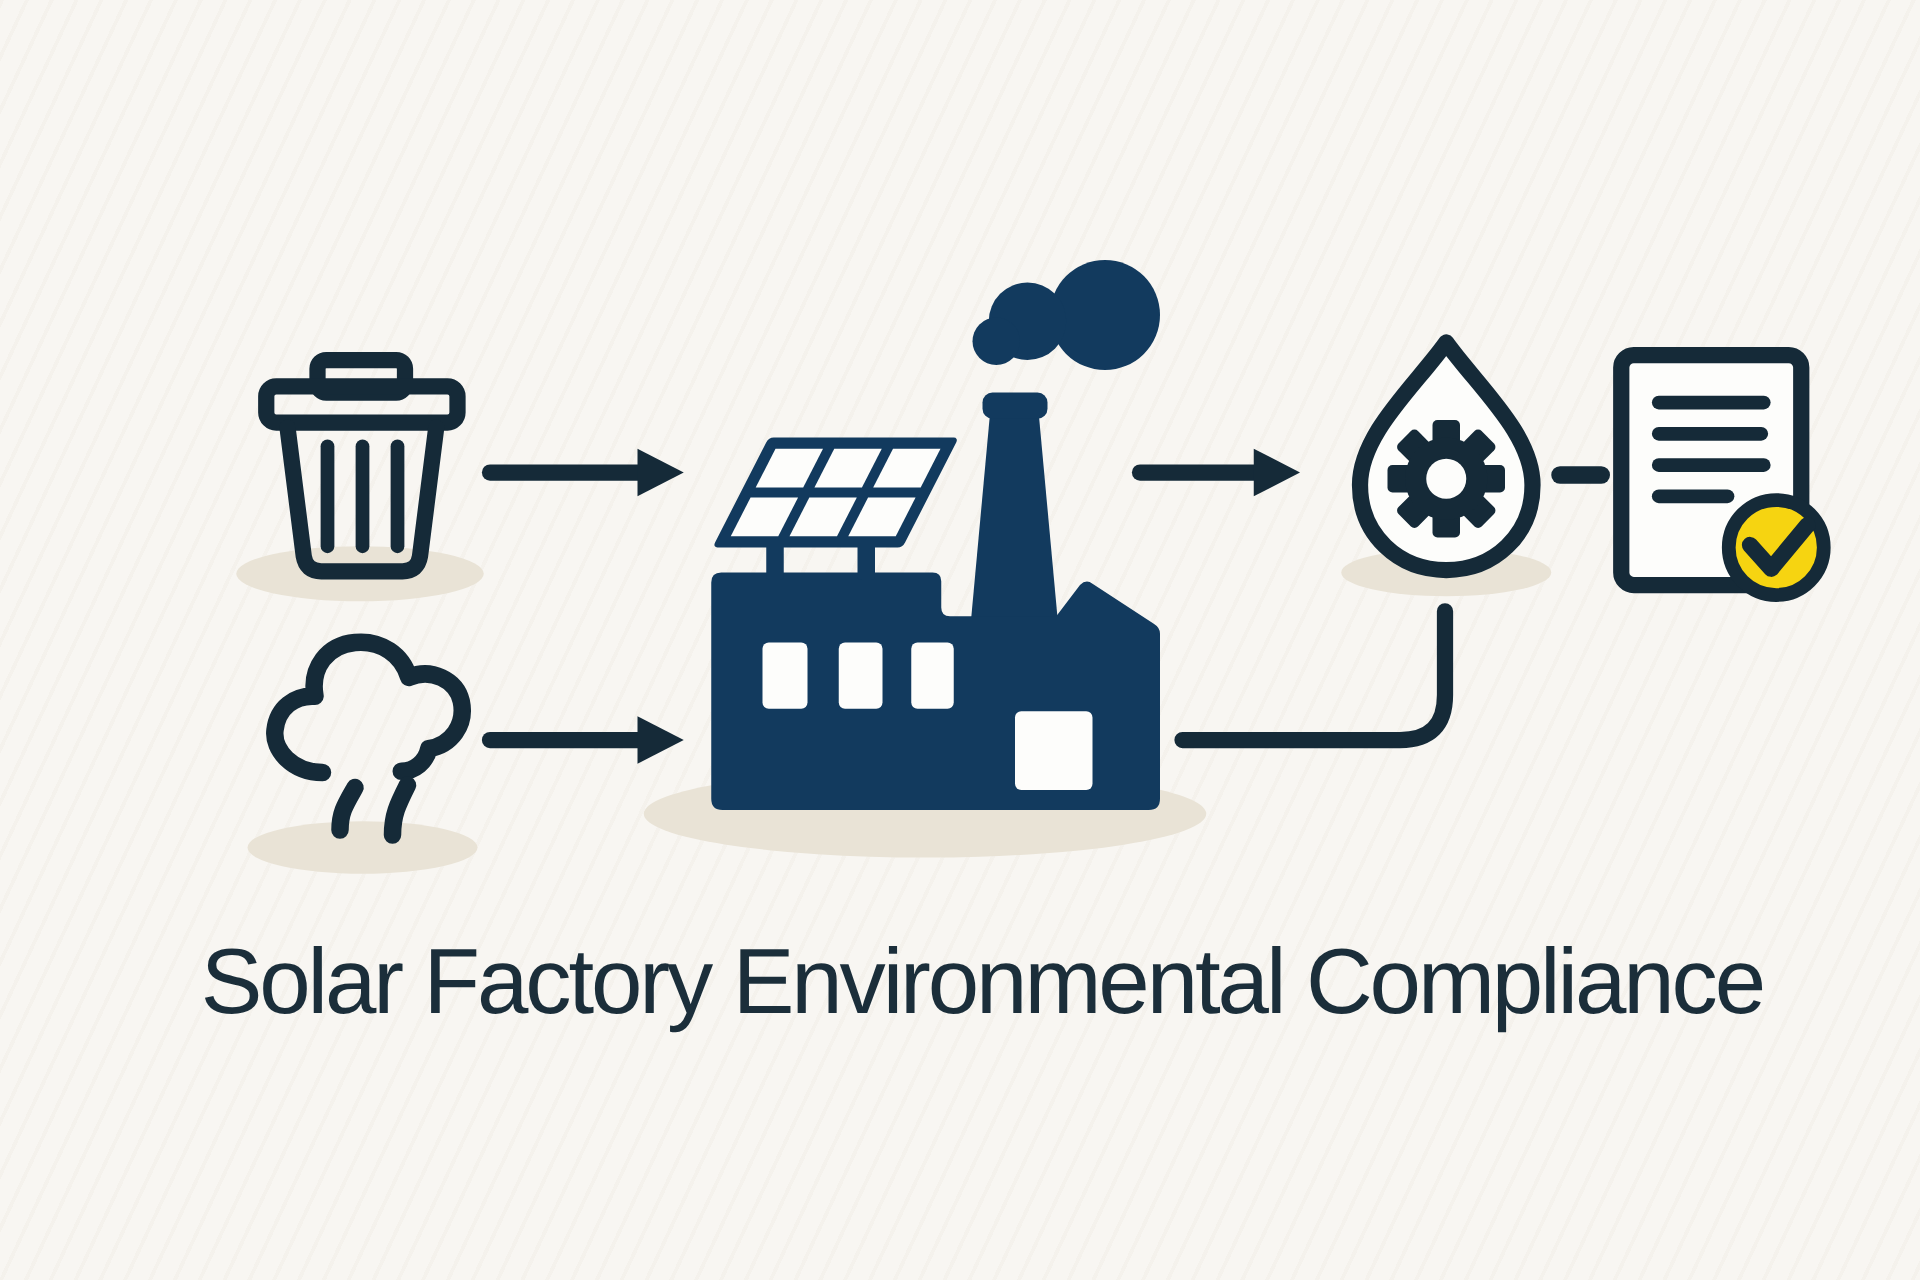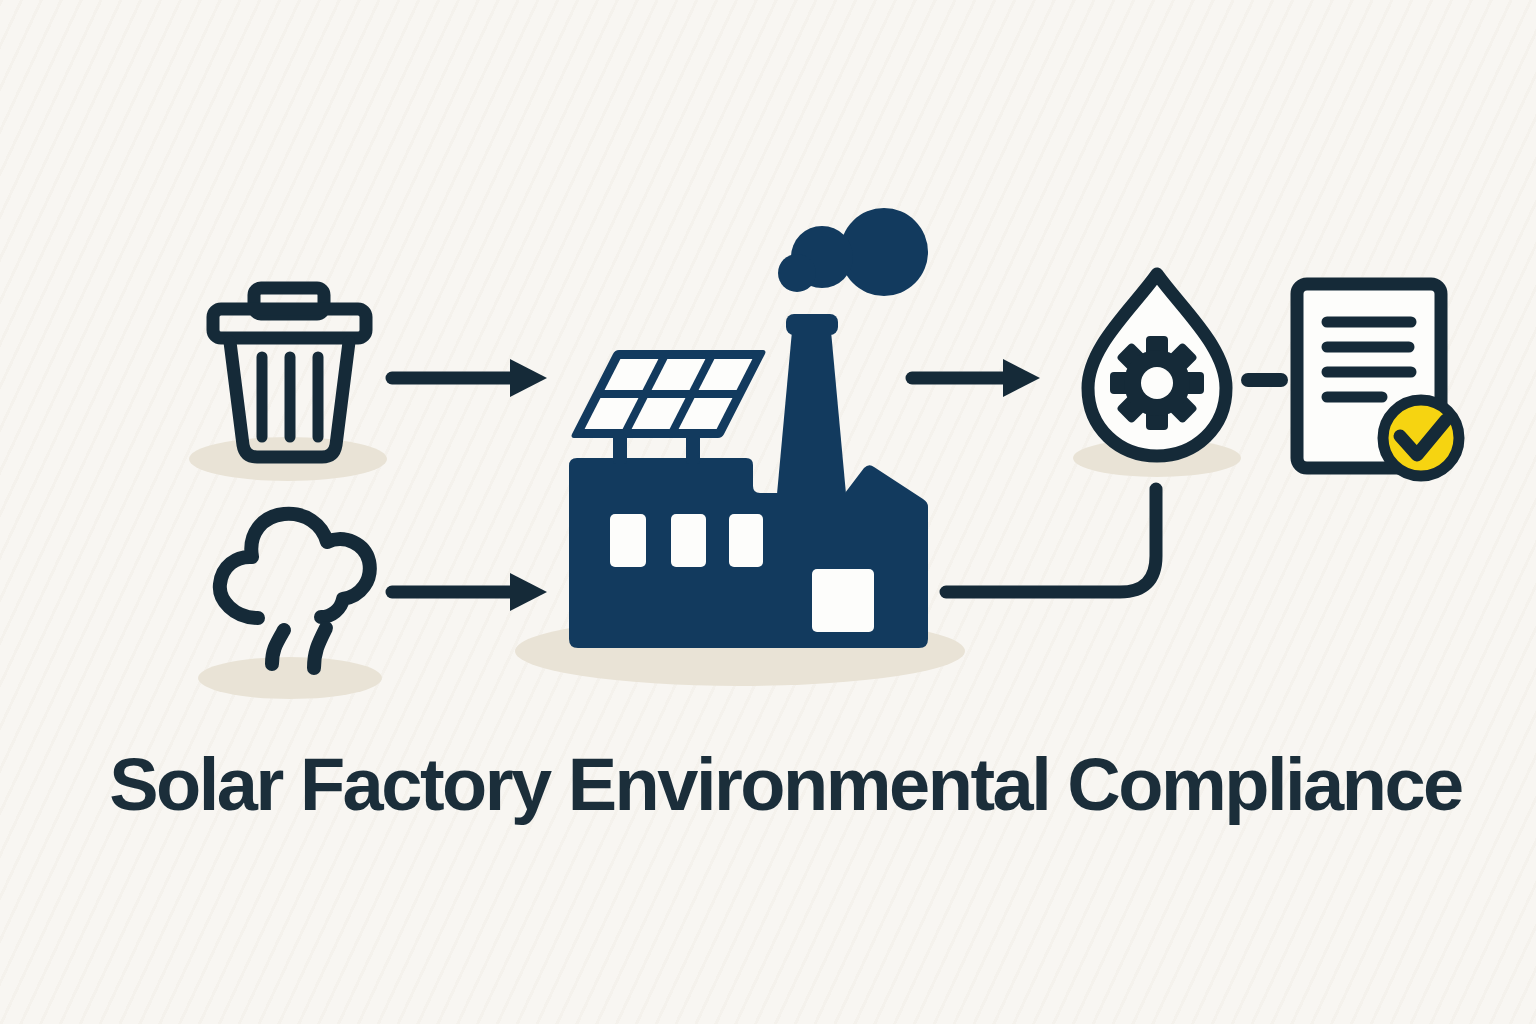--- a/index.html
+++ b/index.html
@@ -25,21 +25,21 @@
       rgba(214,204,186,0.10) 0 3px, rgba(0,0,0,0) 3px 18px);
     pointer-events:none;
   }
   .stage{position:absolute;inset:0;}
   svg{display:block;}
   .title{
     position:absolute;
     top:742px;left:0;width:1536px;
     text-align:center;
     font-size:74px;
-    font-weight:bold;
+    font-weight:normal;
     letter-spacing:-2.5px;
     white-space:nowrap;
     color:var(--title);
     padding-left:35px;
   }
 </style>
 </head>
 <body>
 
 <div class="stage">

